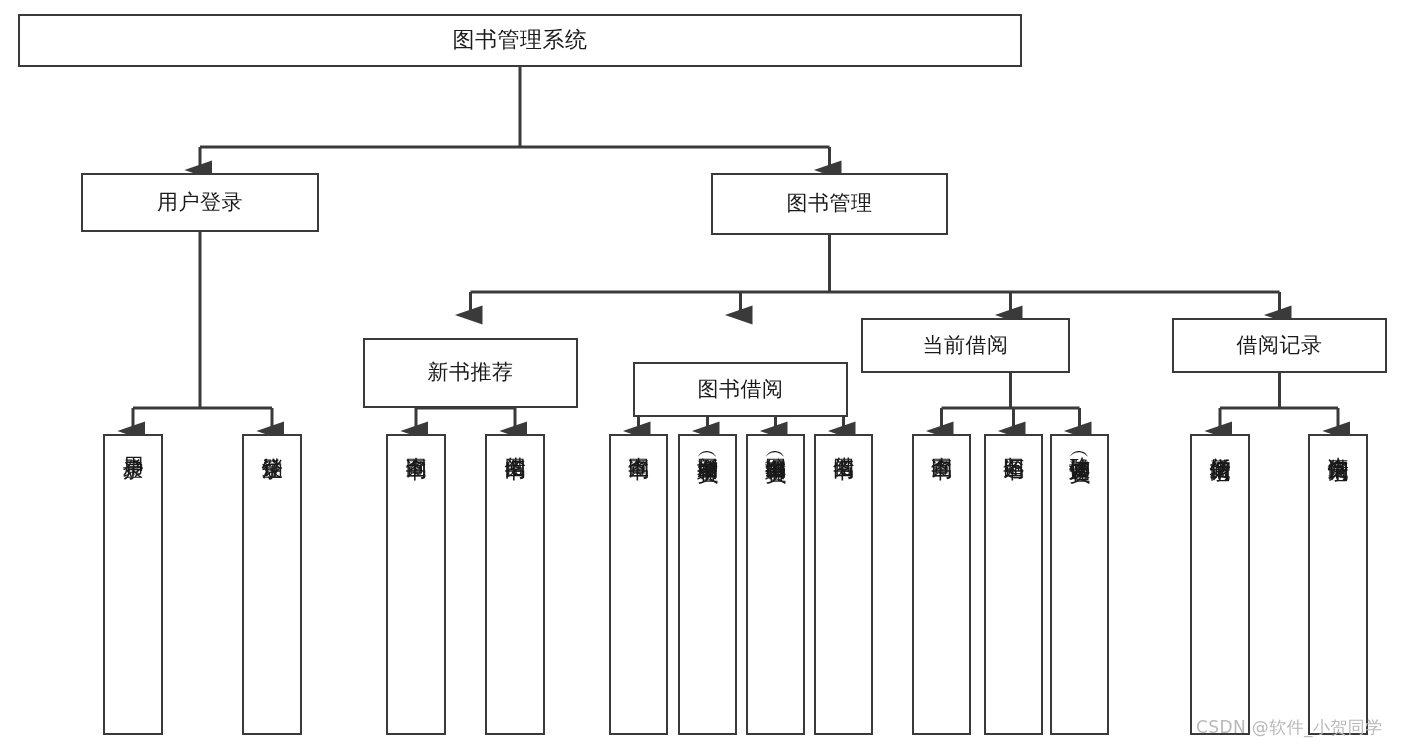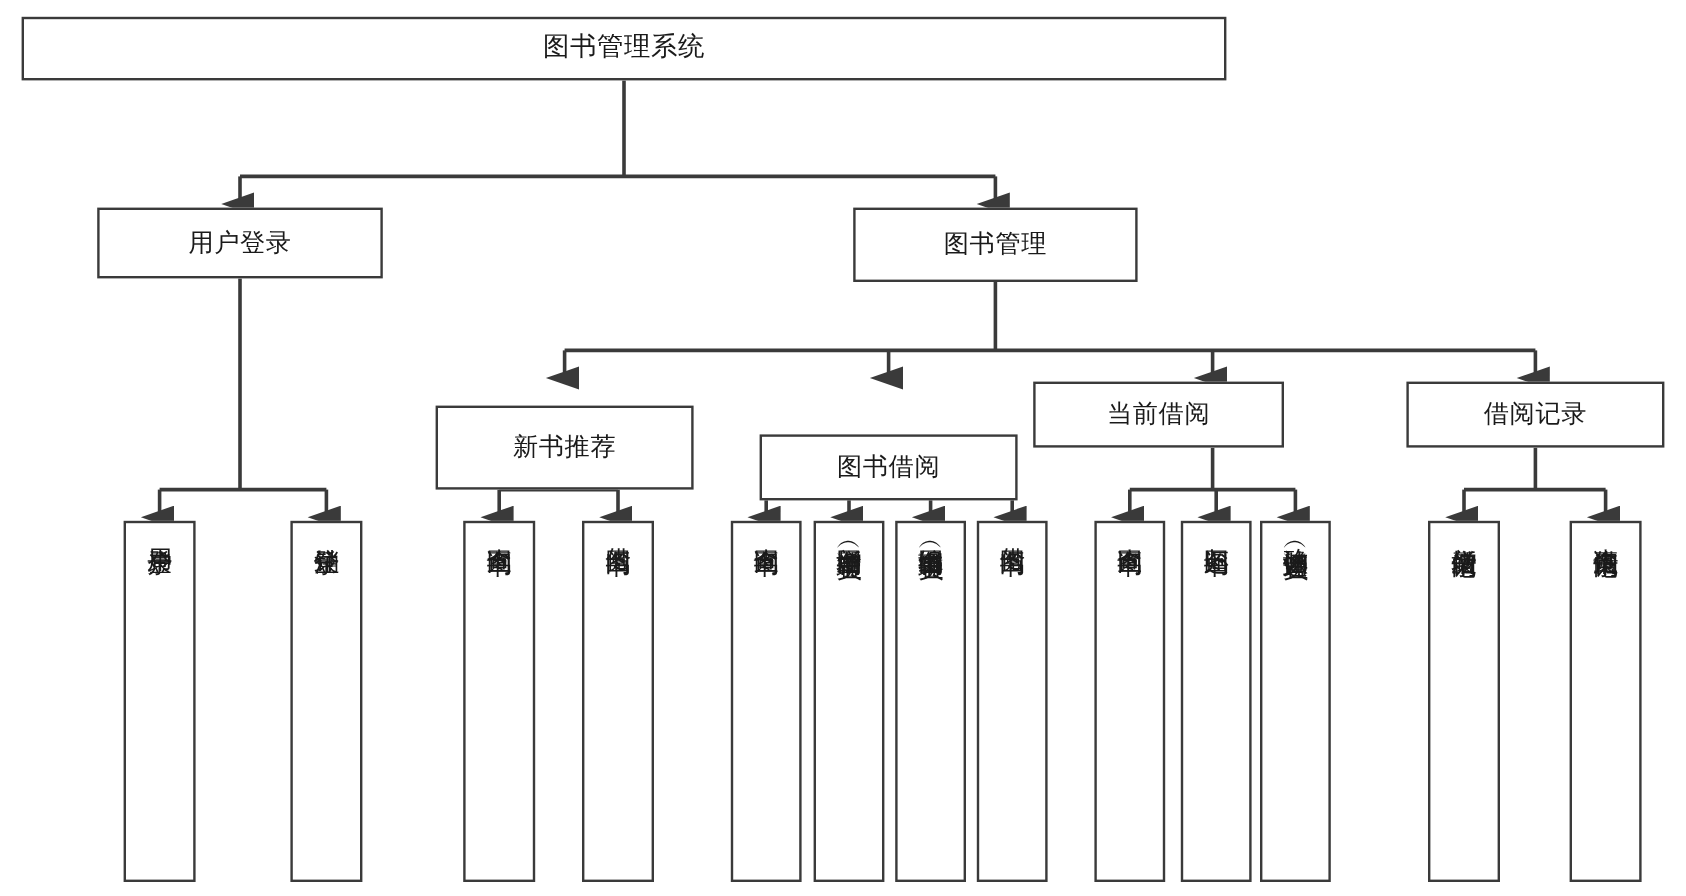--- a/index.html
+++ b/index.html
@@ -170,13 +170,14 @@
         <span class="label">确认归还（管理员）</span>
       </div>
       <div class="node vert" style="left: 1190px; top: 434px; width: 60px; height: 301px; border-color: rgb(58, 58, 58); background: rgb(255, 255, 255);">
         <span class="label">新增借阅记录</span>
       </div>
       <div class="node vert" style="left: 1308px; top: 434px; width: 60px; height: 301px; border-color: rgb(58, 58, 58); background: rgb(255, 255, 255);">
         <span class="label">查询借阅记录</span>
       </div>
     </div>
 
+  <div class="watermark" style="left: 1196px; top: 716px; color: rgb(185, 185, 185);">CSDN @软件_小贺同学</div>
 </div>
 
 </body></html>

